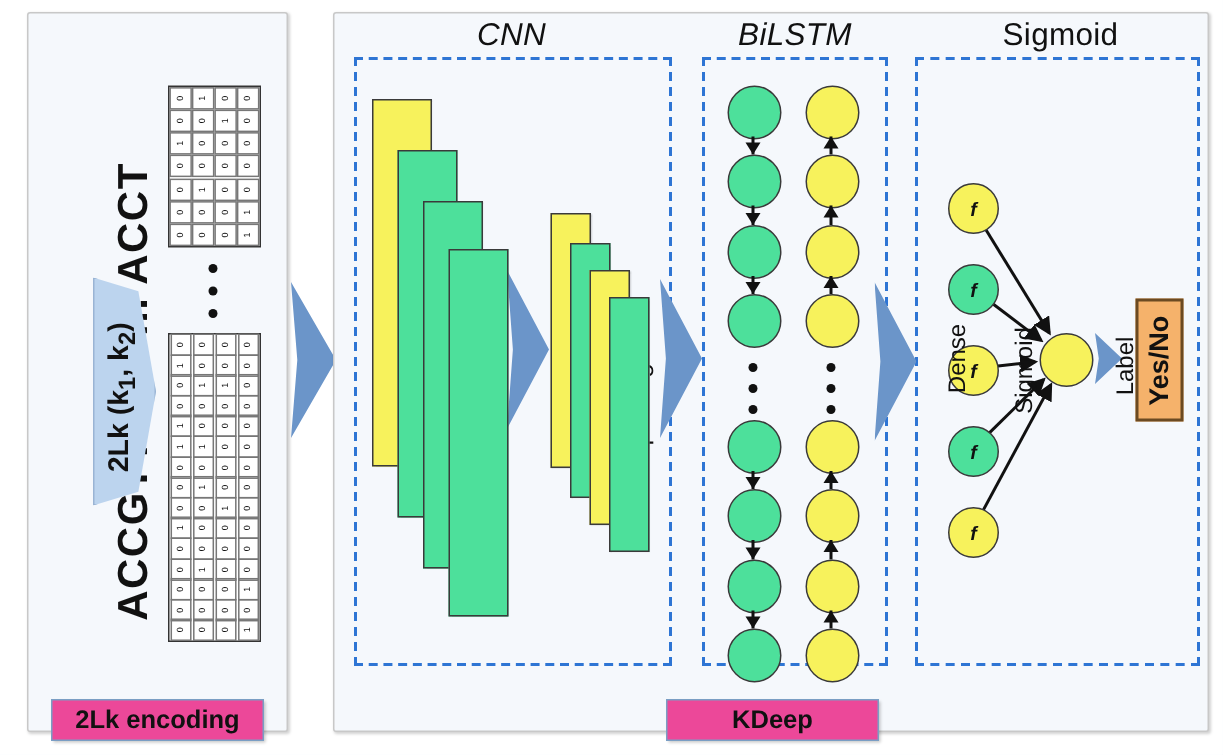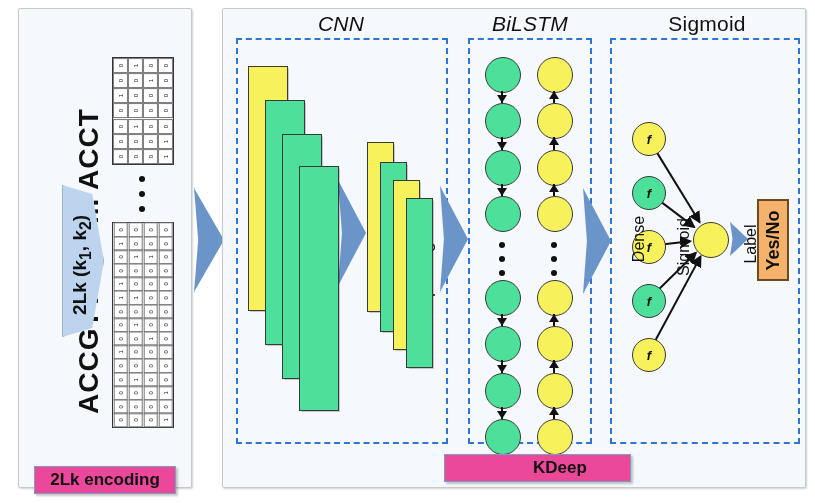--- a/index.html
+++ b/index.html
@@ -298,13 +298,13 @@
 <div class="node" style="left:693px;top:222px;width:34px;height:34px;background:#f7f25c;"></div>
 
 <div class="flow" style="left:730px;top:222px;width:18px;height:34px;"></div>
 
 <div class="olabel rot" style="left:711px;top:235px;width:80px;text-align:center;">Label</div>
 
 <div class="yesno" style="left:757px;top:199px;width:28px;height:78px;">
   <span class="rot">Yes/No</span>
 </div>
 
-<div class="tag" style="left:444px;top:454px;width:140px;height:26px;padding-left:45px;">KDeep</div>
+<div class="tag" style="left:444px;top:466px;width:140px;height:26px;">KDeep</div>
 
 </body></html>

